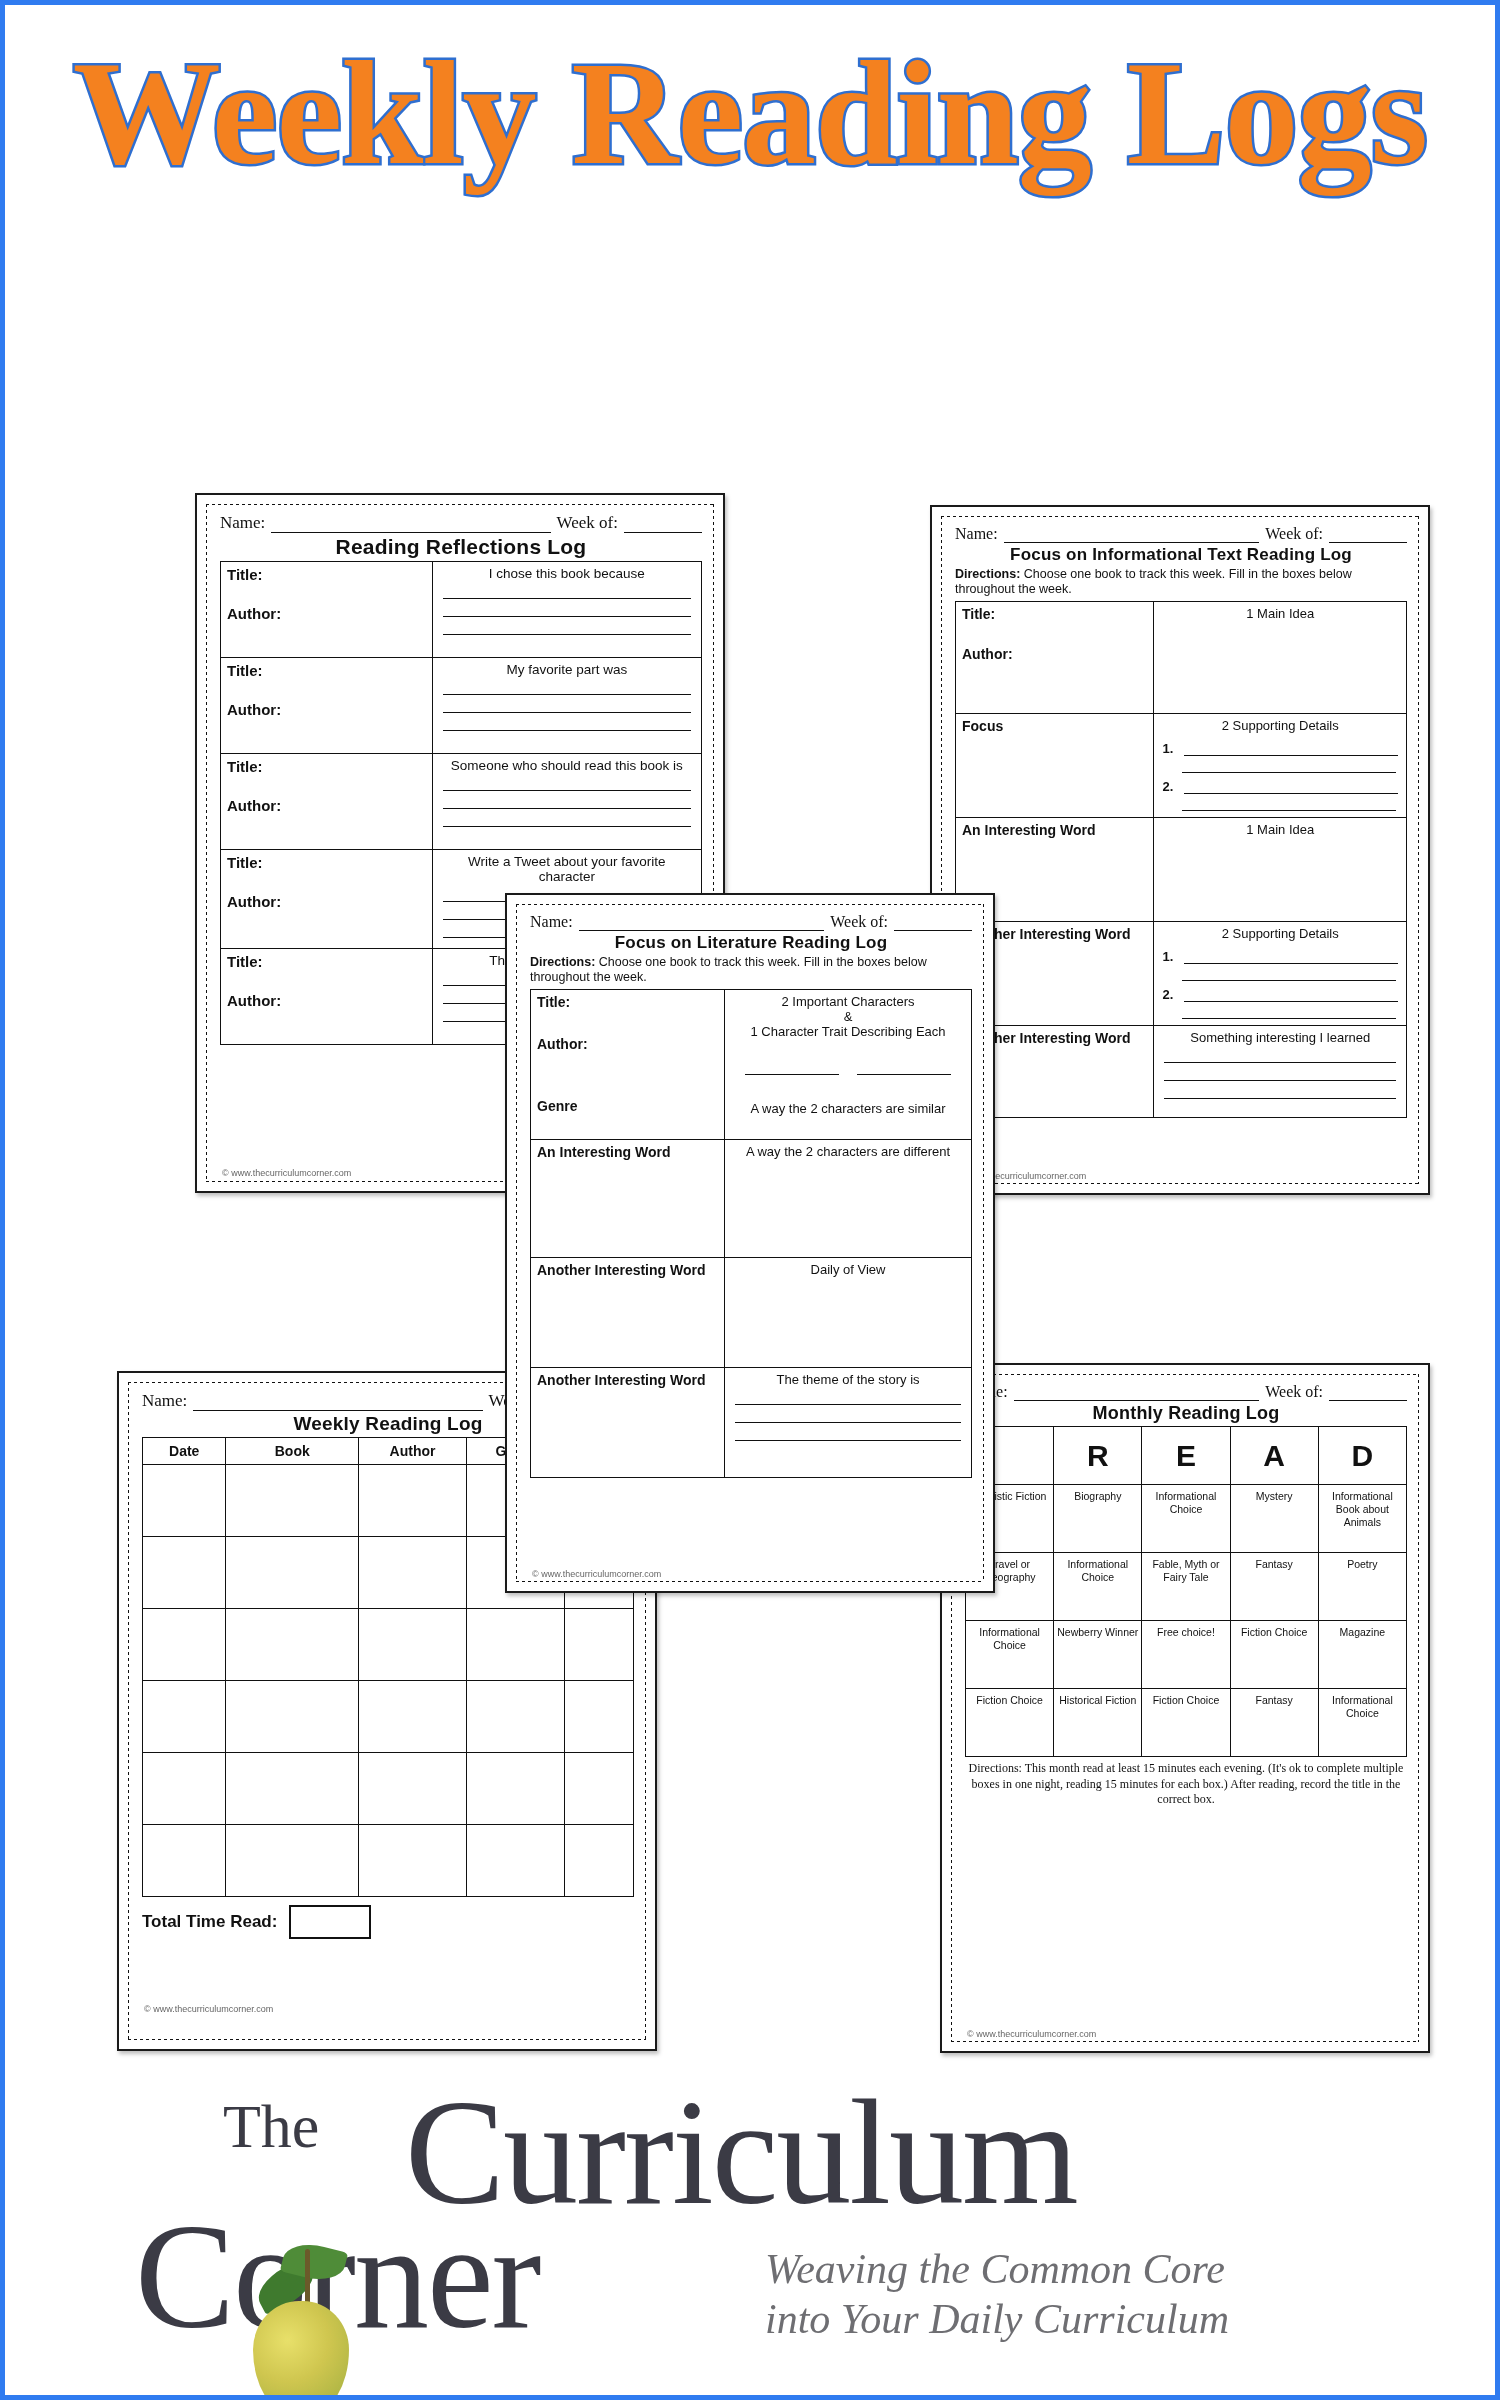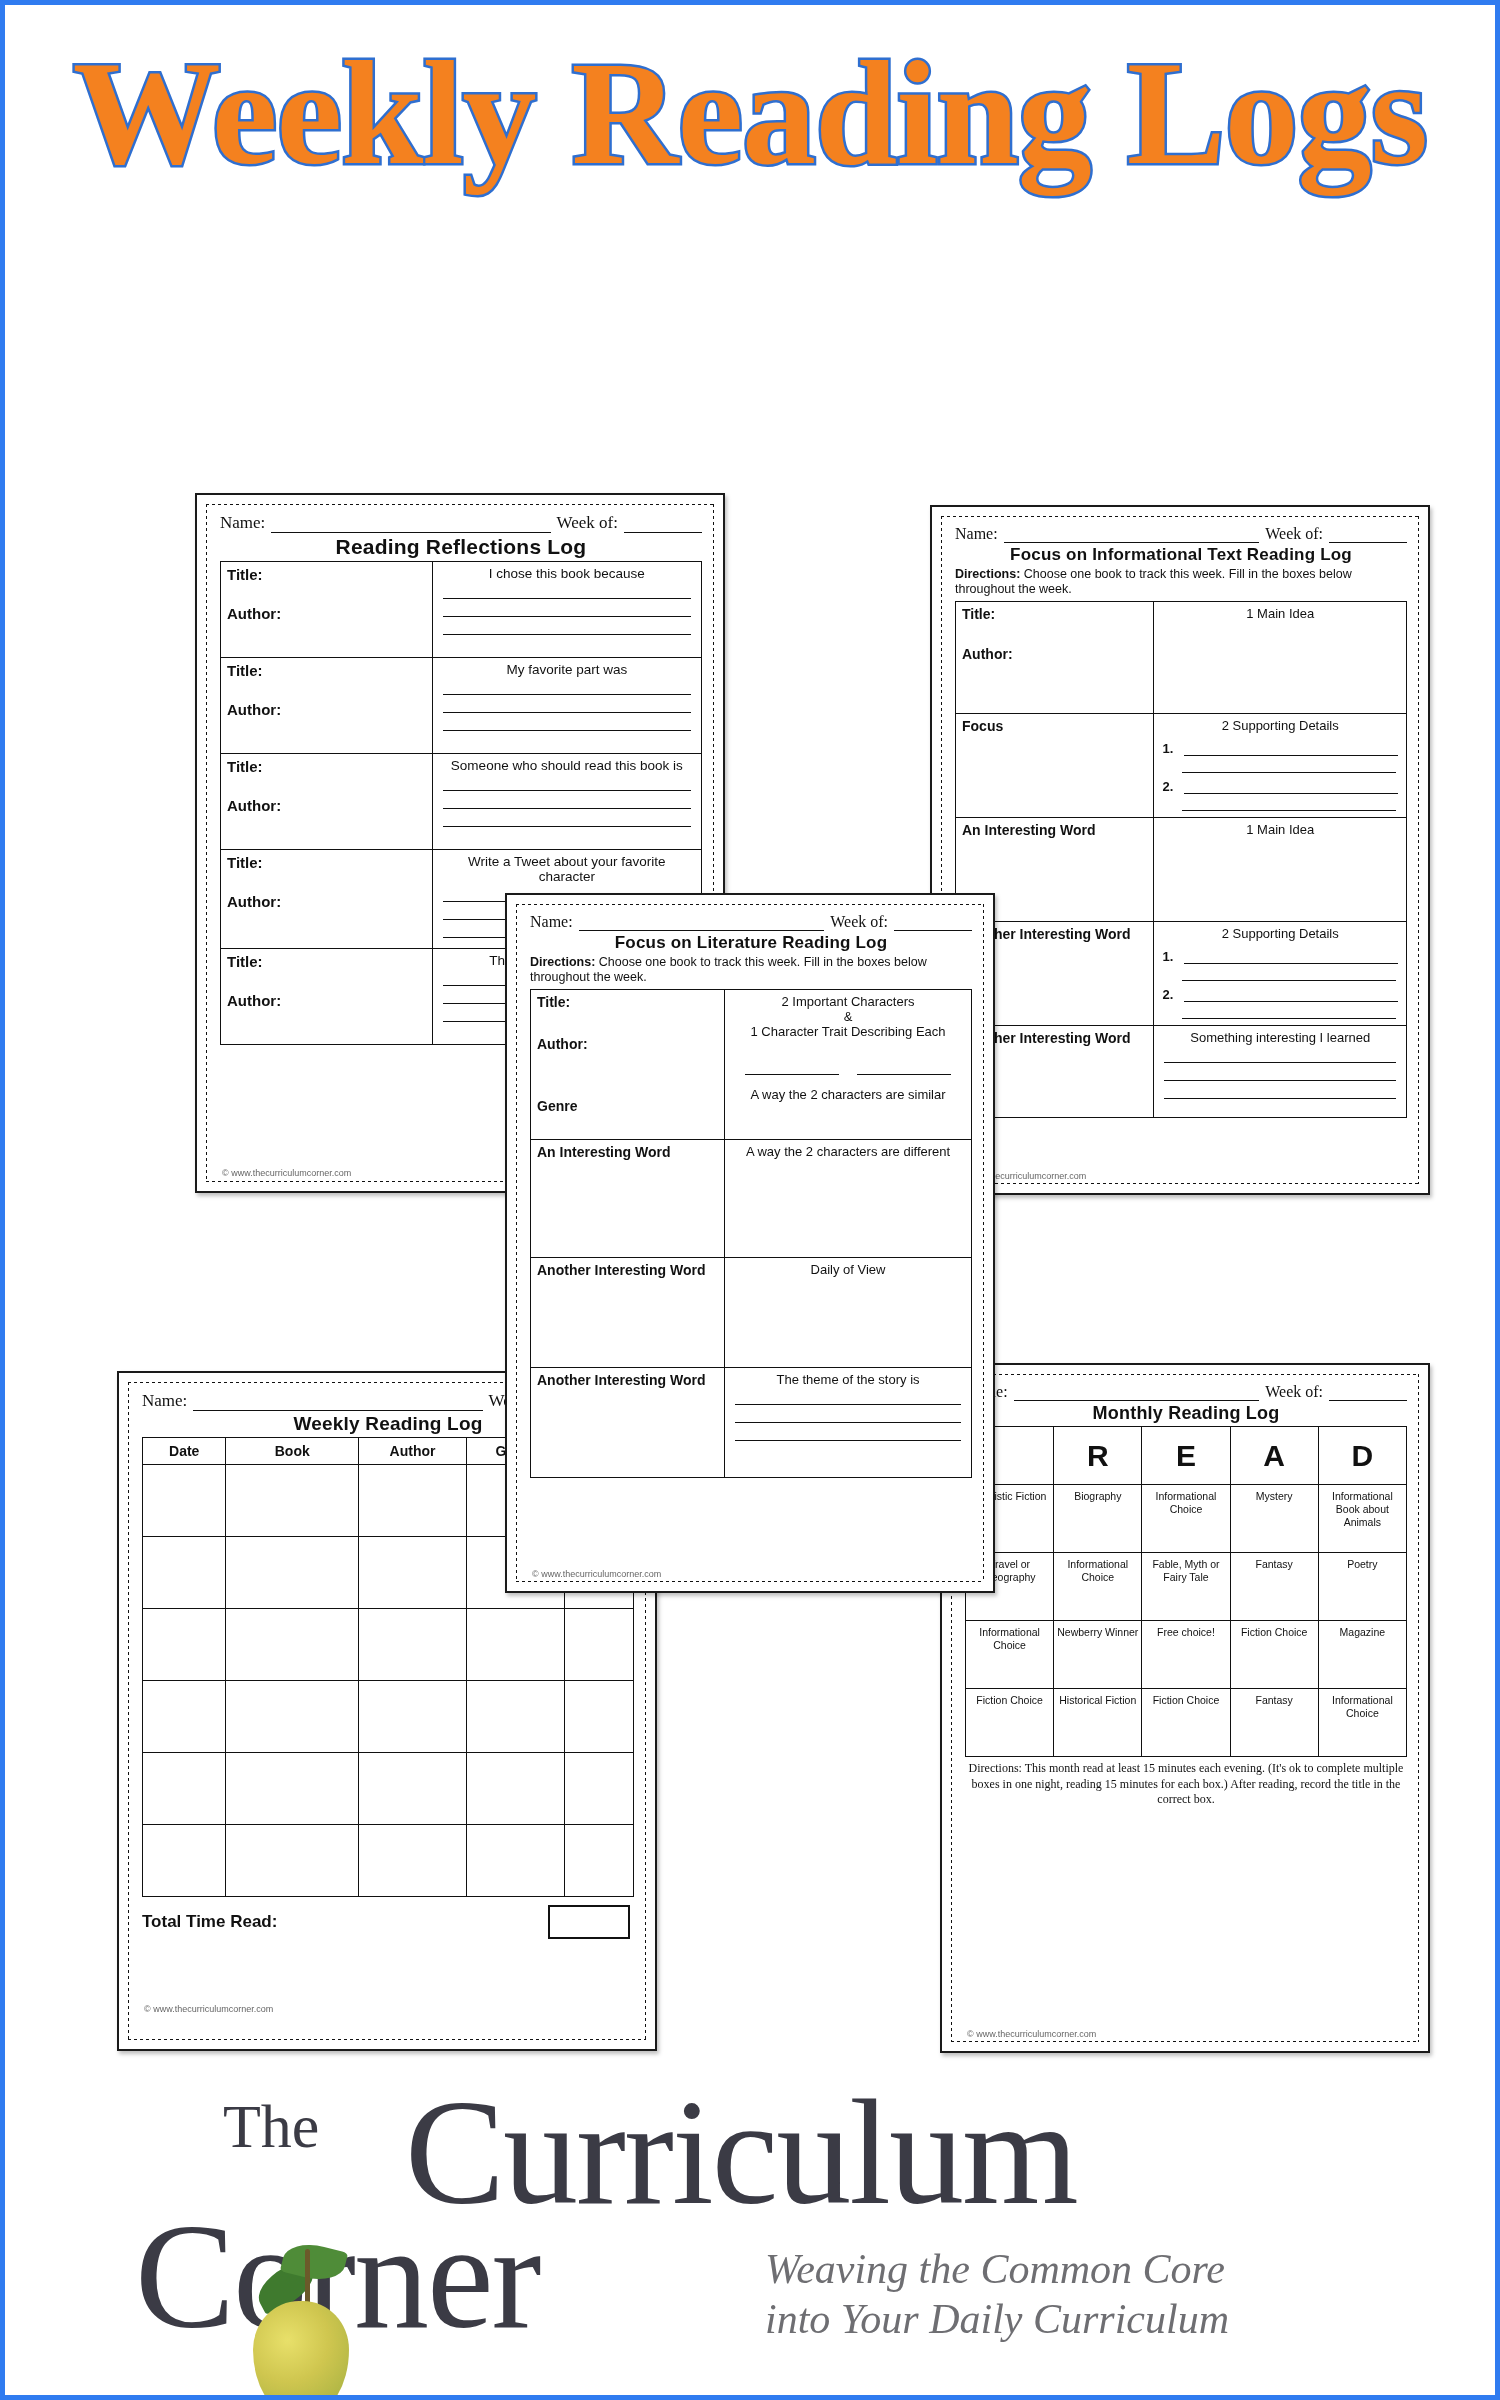--- a/index.html
+++ b/index.html
@@ -155,21 +155,21 @@
   #sheet-weekly .namerow { font-size:17px; }
   #sheet-weekly .sheet-title { font-size:19px; }
   #sheet-weekly table.grid th {
     border:1.3px solid #111;
     font-size:14px; font-weight:700; color:#111;
     padding:5px 2px;
   }
   #sheet-weekly table.grid td { height:72px; }
   #sheet-weekly .credit { font-size:9px; bottom:26px; }
   .totalrow {
-    display:flex; align-items:center; justify-content:space-between;
+    display:flex; align-items:center; justify-content:flex-start;
     gap:12px; margin-top:8px; padding-right:4px;
   }
   .totalrow .tl { font-weight:700; font-size:17px; color:#111; }
   .totalrow .tbox { width:82px; height:34px; border:2.4px solid #111; background:#fff; }
 
   
   #sheet-monthly { left:935px; top:1358px; width:490px; height:690px; }
   #sheet-monthly .wavy { font-size:12px; }
   #sheet-monthly .namerow { font-size:16px; }
   #sheet-monthly .sheet-title { font-size:18px; }
@@ -440,21 +440,21 @@
               <div class="cellhead" style="margin-top:46px">Genre</div>
             </td>
             <td>
               <span class="prompt">2 Important Characters</span>
               <span class="prompt">&amp;</span>
               <span class="prompt">1 Character Trait Describing Each</span>
               <div class="twoblanks">
                     <div></div>
                     <div></div>
                   </div>
-              <span class="prompt" style="margin-top:12px">A way the 2 characters are similar</span>
+              <span class="prompt" style="margin-top:26px">A way the 2 characters are similar</span>
             </td>
           </tr>
           <tr>
             <td style="height:118px">
               <div class="cellhead">An Interesting Word</div>
             </td>
             <td>
               <span class="prompt">A way the 2 characters are different</span>
             </td>
           </tr>

